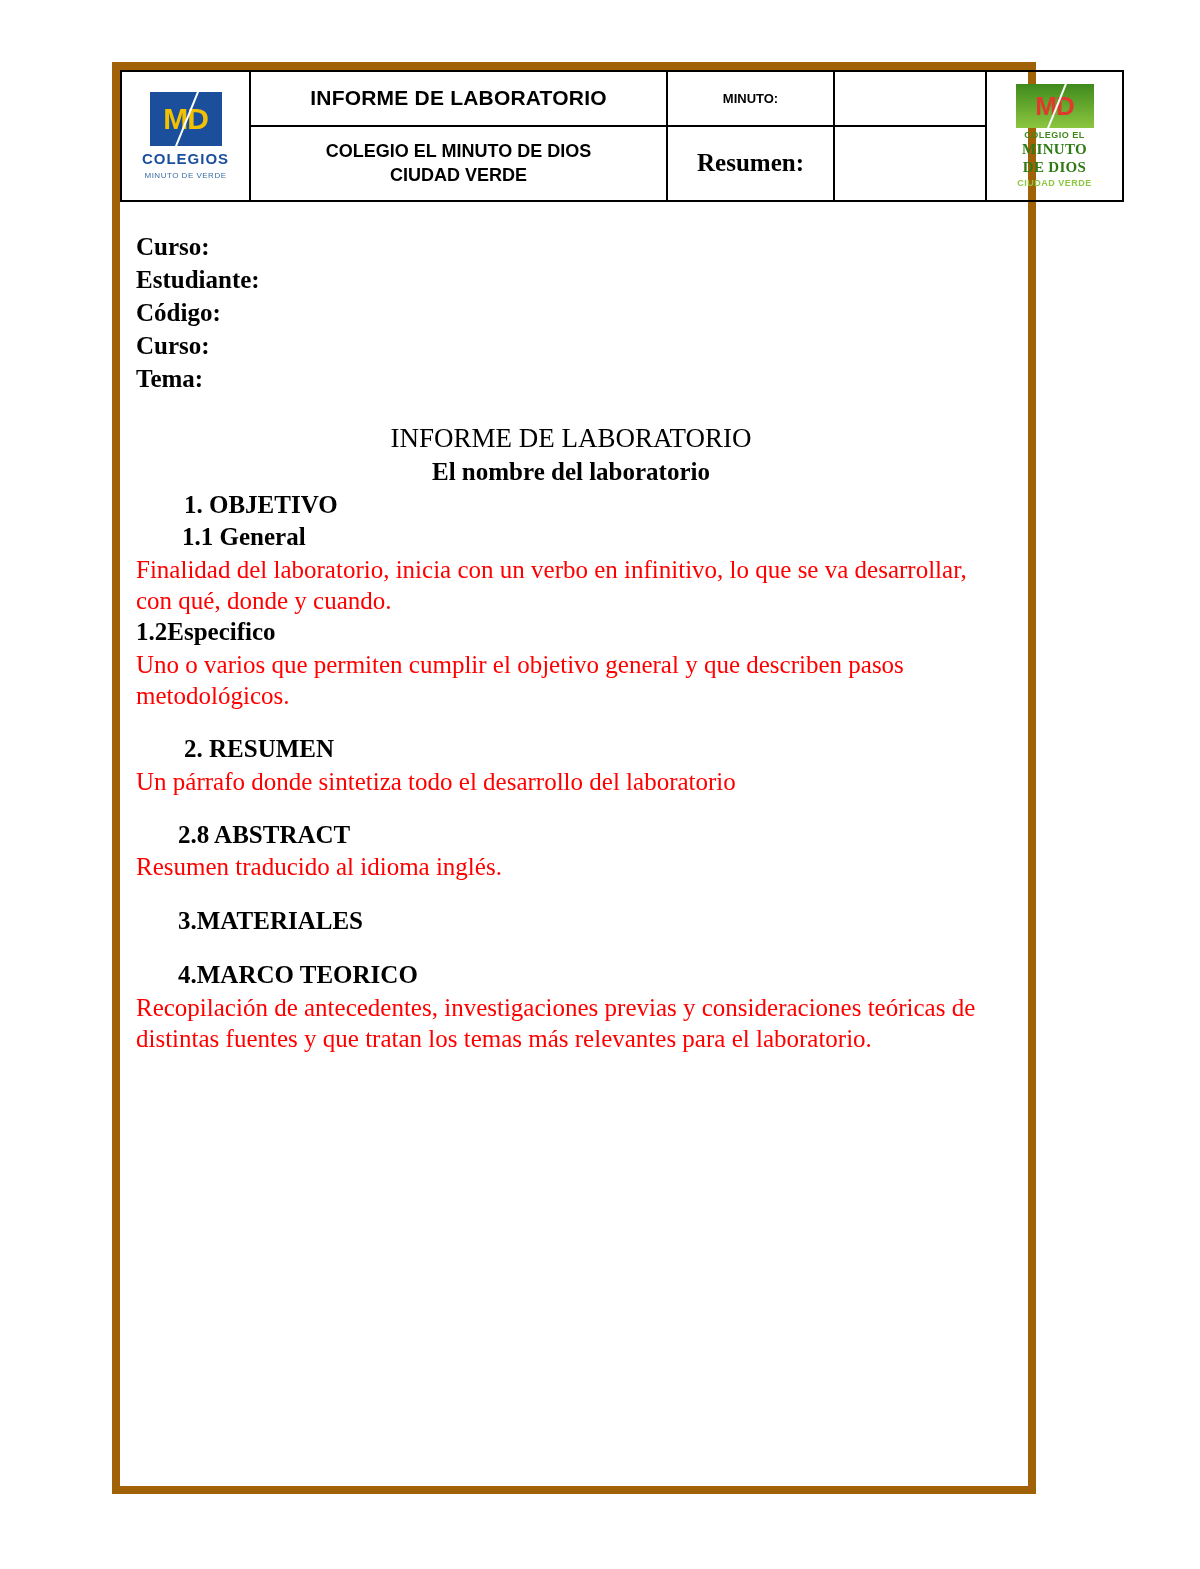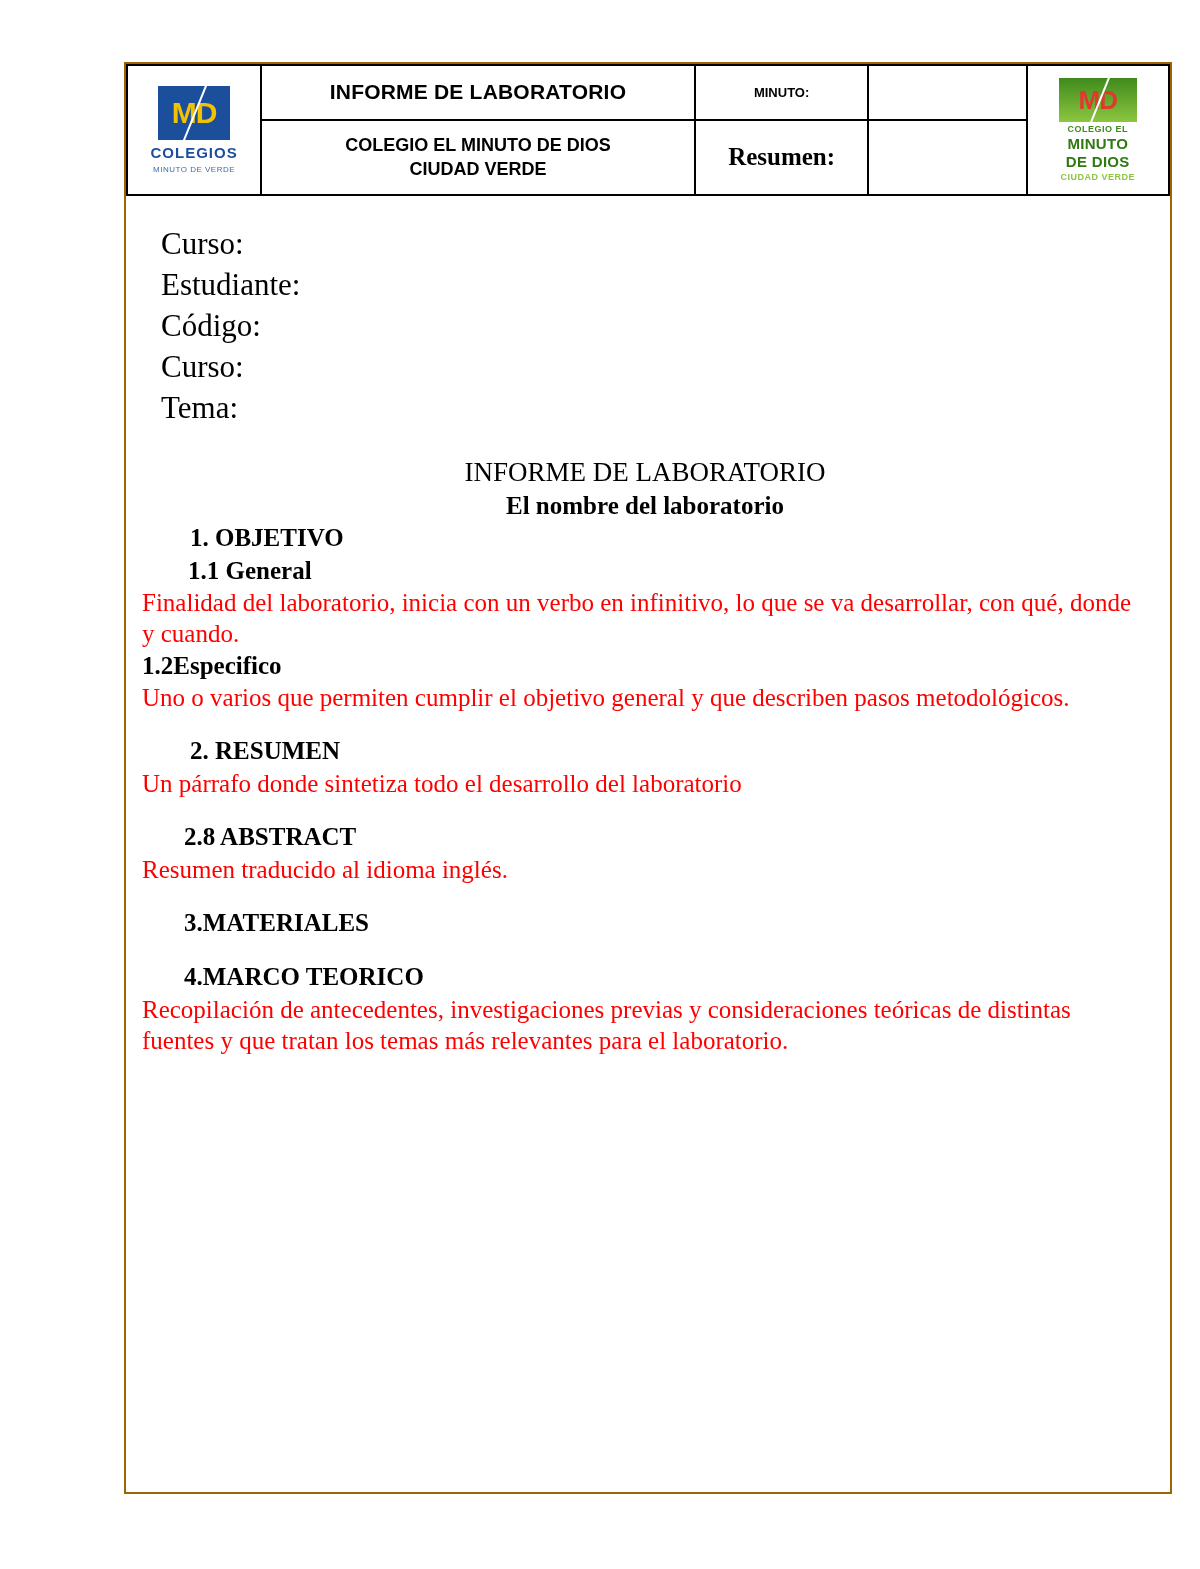--- a/index.html
+++ b/index.html
@@ -9,25 +9,25 @@
   }
   body {
     width: 1200px;
     height: 1569px;
     font-family: "Liberation Serif", serif;
     color: #000000;
     position: relative;
   }
   .page {
     position: absolute;
-    left: 124px;
+    left: 112px;
     top: 62px;
-    width: 1048px;
+    width: 924px;
     height: 1432px;
-    border: 2px solid #a16207;
+    border: 8px solid #a16207;
     box-sizing: border-box;
     background: #ffffff;
   }
   
   .header-table {
     border-collapse: collapse;
     width: 100%;
     table-layout: fixed;
   }
   .header-table td {
@@ -156,21 +156,21 @@
     transform: rotate(22deg);
   }
   .g-line1 {
     font-family: "Liberation Sans", sans-serif;
     font-weight: bold;
     font-size: 9px;
     color: #3f8a1d;
     letter-spacing: 0.5px;
   }
   .g-line2 {
-    font-family: Liberation Sans, sans-serif;
+    font-family: Liberation Serif, serif;
     font-weight: bold;
     font-size: 15px;
     color: #2f7a12;
     line-height: 1.05;
     letter-spacing: 0.3px;
   }
   .g-line3 {
     font-family: "Liberation Sans", sans-serif;
     font-weight: bold;
     font-size: 9px;
@@ -178,24 +178,23 @@
     letter-spacing: 0.5px;
   }
   
   .doc-body {
     padding: 28px 22px 0 16px;
     font-size: 25px;
     line-height: 1.24;
   }
   .field-line {
     font-family: "Liberation Serif", serif;
-    font-weight: normal;
-    font-size: 31px;
+    font-weight: bold;
+    font-size: 25px;
     line-height: 1.32;
-    margin-left: 19px;
   }
   .spacer-md { height: 26px; }
   .title-1 {
     font-size: 27px;
     text-align: center;
     line-height: 1.3;
   }
   .title-2 {
     font-size: 27px;
     text-align: center;

